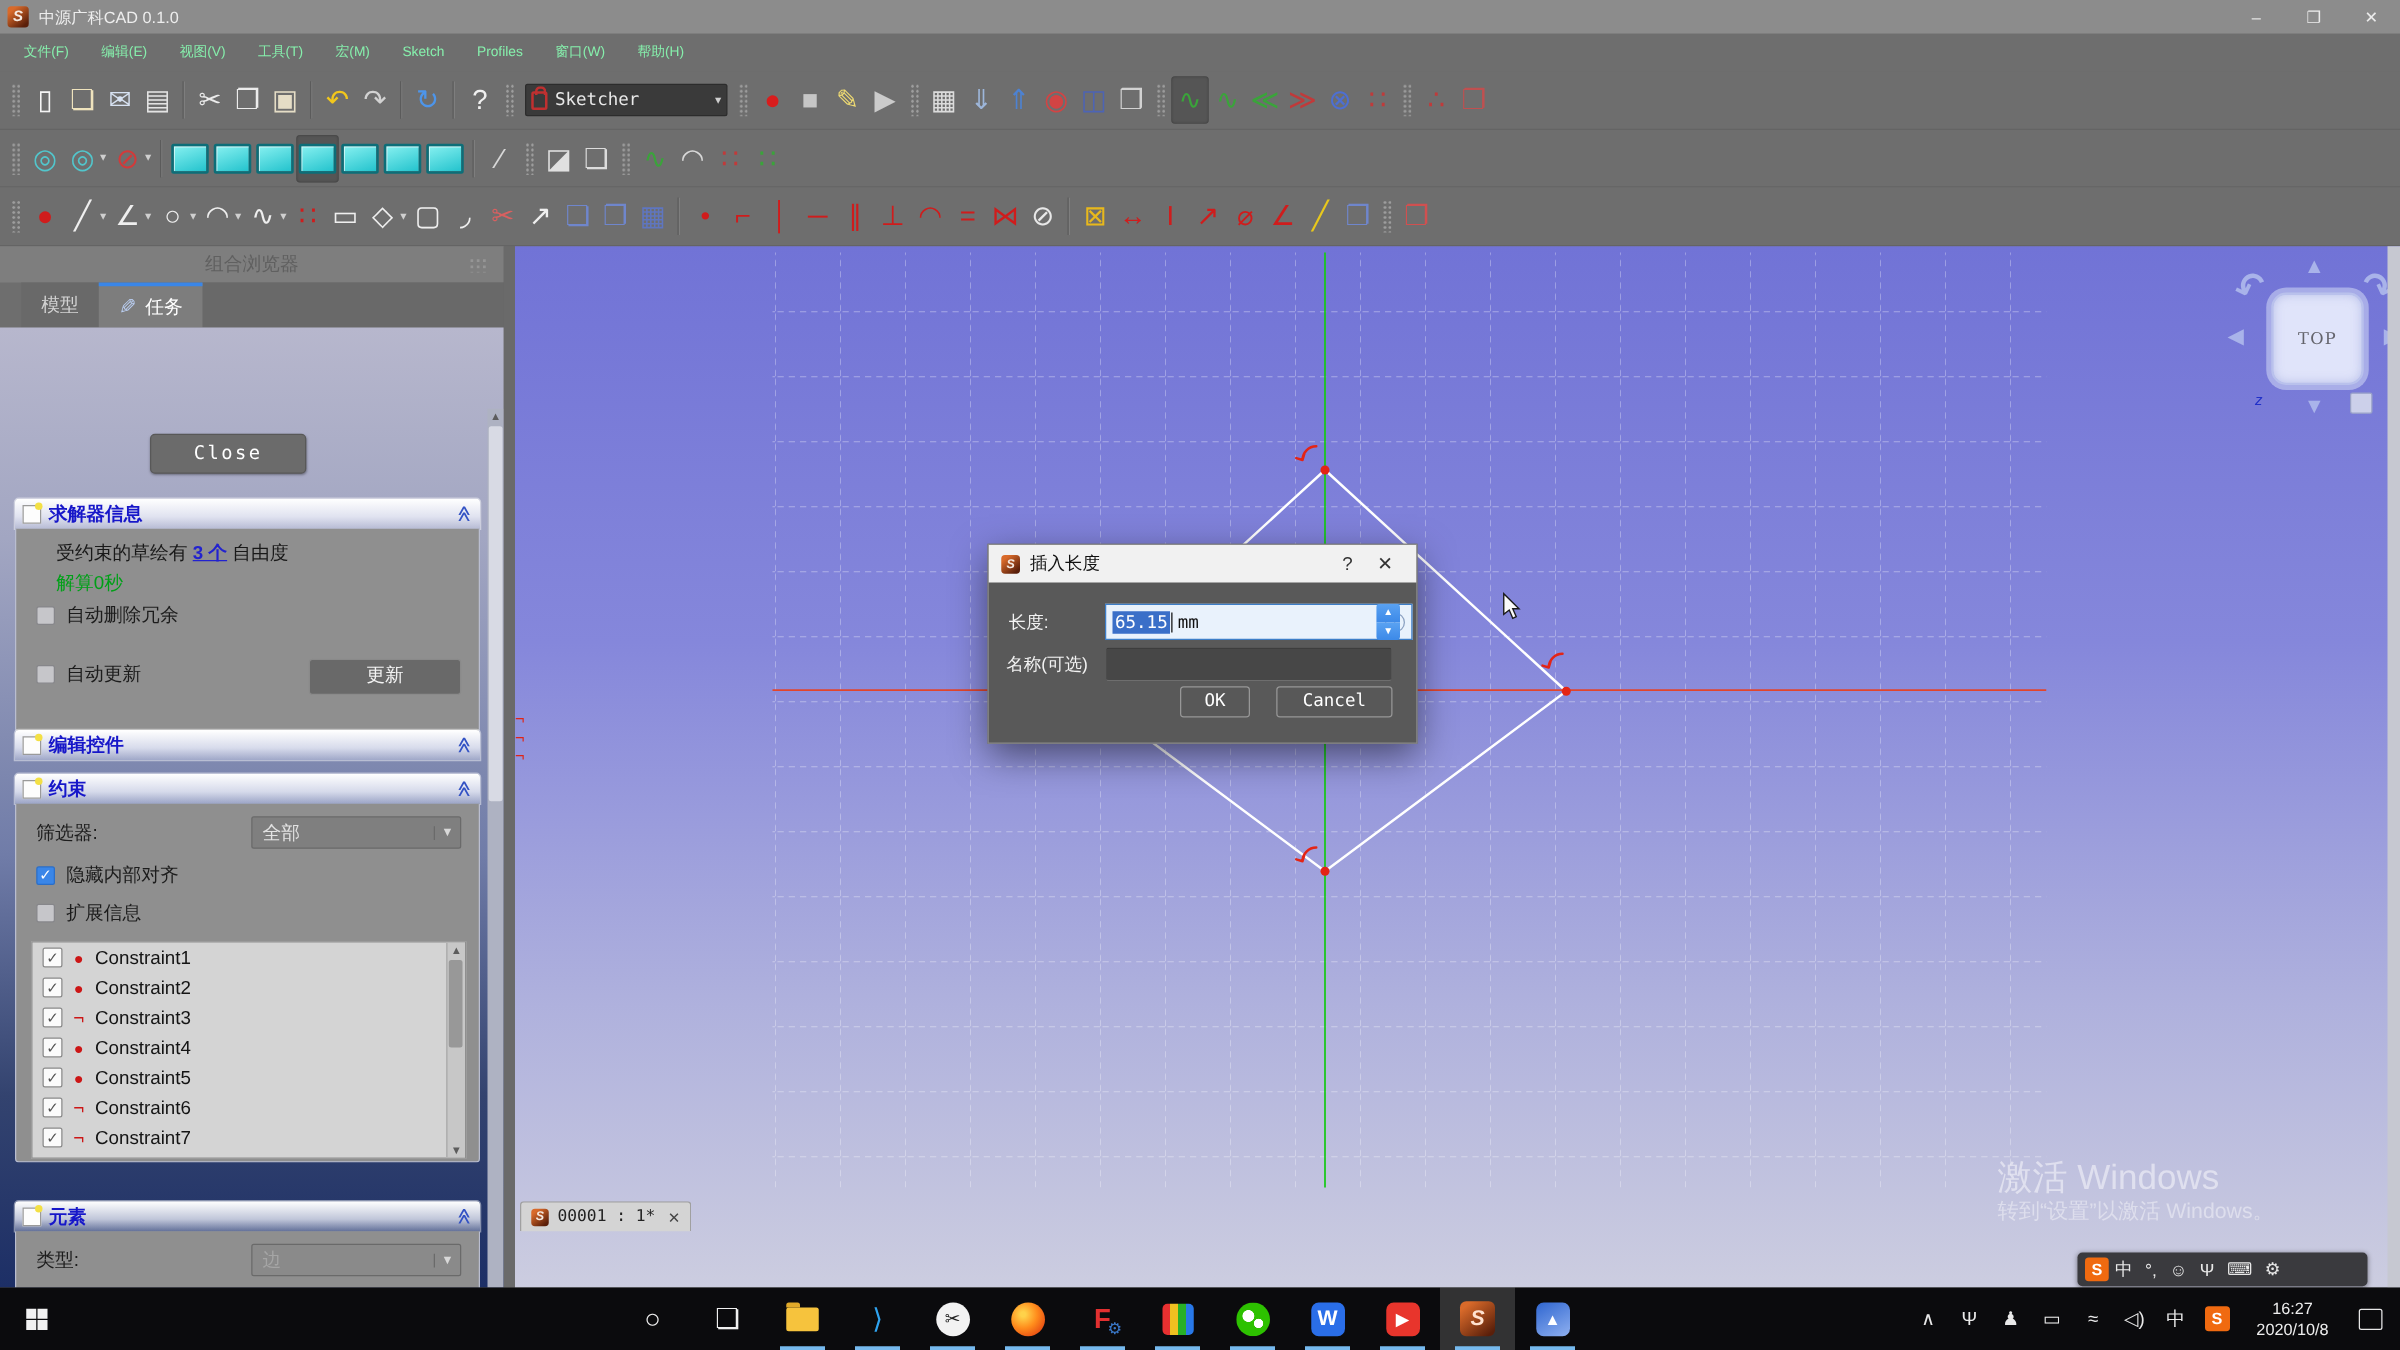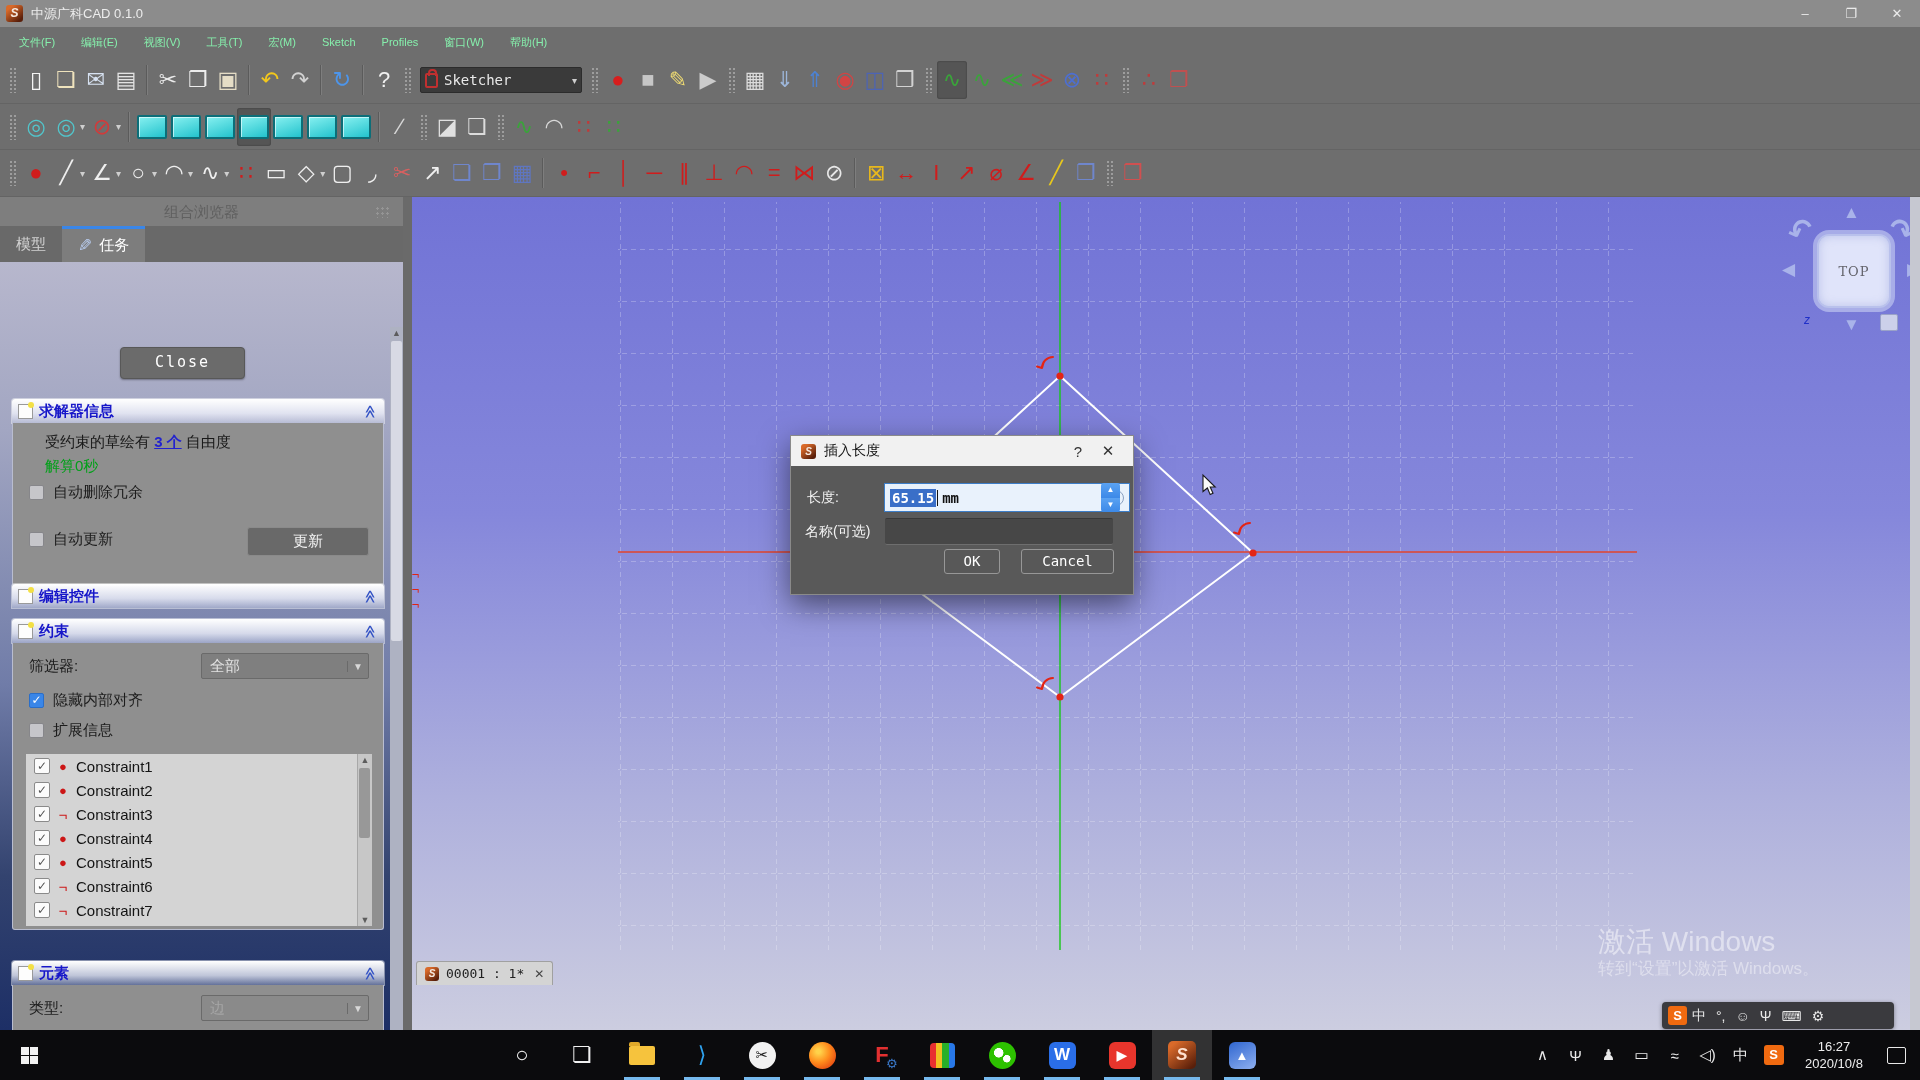--- a/index.html
+++ b/index.html
@@ -36,21 +36,21 @@
   .lockic{width:9px;height:11px;border:2px solid #c03030;border-radius:2px;margin-right:6px;position:relative;}
   .lockic::before{content:"";position:absolute;left:1px;top:-6px;width:5px;height:5px;border:2px solid #c03030;border-bottom:none;border-radius:4px 4px 0 0;}
   .wb-label{color:#e9e9e9;font-size:14px;flex:1;}
   .wb-dd{color:#cfcfcf;font-size:10px;}
 
   
   #combo{left:0;top:197px;width:403px;height:833px;background:#6e6e6e;}
   #combo-header{left:0;top:0;width:403px;height:29px;background:#7e7e7e;}
   #combo-title{width:100%;text-align:center;line-height:29px;color:#606060;font-size:15px;}
   #combo-grip{right:14px;top:9px;width:14px;height:12px;background-image:radial-gradient(#959595 1.2px,transparent 1.4px);background-size:5px 5px;}
-  #combo-tabs{left:0;top:29px;width:403px;height:36px;background:#696969;display:flex;text-align:right;}
+  #combo-tabs{left:17px;top:29px;width:403px;height:36px;background:#696969;display:flex;text-align:right;}
   .tab{padding:0 16px;height:36px;display:flex;align-items:center;color:#d2d2d2;font-size:15px;box-sizing:border-box;}
   .tab.active{background:#7d7d7d;border-top:3px solid #3a86e8;color:#fff;}
   .tab .pencil{color:#b9cdf0;margin-right:7px;font-size:17px;transform:scaleX(-1);display:inline-block;}
   #task-content{left:0;top:65px;width:403px;height:768px;background:linear-gradient(180deg,#b7b7cd 0%,#a2a6c2 22%,#707ca8 55%,#33436f 80%,#1d2f66 100%);overflow:hidden;}
 
   #close-btn{left:120px;top:85px;width:123px;height:30px;background:#6b6b6b;border:1px solid #585858;border-radius:4px;
     color:#ffffff;font-size:15px;text-align:center;line-height:28px;letter-spacing:2px;box-shadow:0 1px 2px rgba(0,0,0,.35);}
 
   .sect-head{left:12px;width:372px;height:24px;background:linear-gradient(180deg,#ffffff 0%,rgba(244,246,255,.75) 60%,rgba(220,226,246,.35) 100%);
     border-radius:3px 3px 0 0;display:flex;align-items:center;padding:0 6px;box-sizing:border-box;box-shadow:0 0 0 1px rgba(255,255,255,.45);}
@@ -127,21 +127,21 @@
   #watermark1{left:1186px;top:726px;color:rgba(242,242,248,.62);font-size:28px;}
   #watermark2{left:1186px;top:760px;color:rgba(242,242,248,.55);font-size:17px;}
 
   
   #dialog{left:790px;top:435px;width:342px;height:158px;background:#595959;border:1px solid #8a8a8a;box-shadow:0 10px 28px rgba(0,0,0,.5);z-index:50;}
   #dlg-titlebar{position:absolute;left:0;top:0;width:100%;height:30px;background:#f1f1f1;display:flex;align-items:center;box-sizing:border-box;padding:0 10px;}
   #dlg-title{font-size:14px;color:#111;margin-left:8px;flex:1;}
   .dlg-ctl{width:30px;text-align:center;color:#333;font-size:15px;}
   .dlg-label{position:absolute;color:#f2f2f2;font-size:14px;}
   #len-field{position:absolute;left:93px;top:47px;width:246px;height:29px;background:#e9f2fc;border:1px solid #3d7ec8;box-sizing:border-box;
-    display:flex;align-items:center;padding:0 5px;font-size:14px;font-weight:bold;}
+    display:flex;align-items:center;padding:0 5px;font-size:14px;}
   #len-sel{background:#3a6fc8;color:#fff;padding:1px 2px;}
   #len-caret{width:1px;height:16px;background:#111;margin:0 1px;}
   #len-unit{color:#111;margin-left:3px;flex:1;}
   #fx-icon{width:16px;height:16px;border:1.5px solid #8aa0c0;border-radius:50%;color:#8aa0c0;font-size:9px;line-height:14px;text-align:center;box-sizing:border-box;}
   #len-spin{position:absolute;left:310px;top:47px;width:19px;height:29px;border-radius:3px;overflow:hidden;display:flex;flex-direction:column;}
   .spin-btn{flex:1;background:linear-gradient(180deg,#5aa2f2,#3c89e8);color:#fff;font-size:8px;text-align:center;line-height:14px;}
   #name-field{position:absolute;left:94px;top:82px;width:228px;height:25px;background:#474747;border-top:1px solid #383838;border-bottom:1px solid #6e6e6e;border-radius:2px;}
   .dlg-btn{position:absolute;top:113px;height:25px;background:#585858;border:1px solid #979797;border-radius:3px;color:#fff;
     font-size:14px;text-align:center;line-height:23px;box-sizing:border-box;}
   #ok-btn{left:153px;width:56px;}

